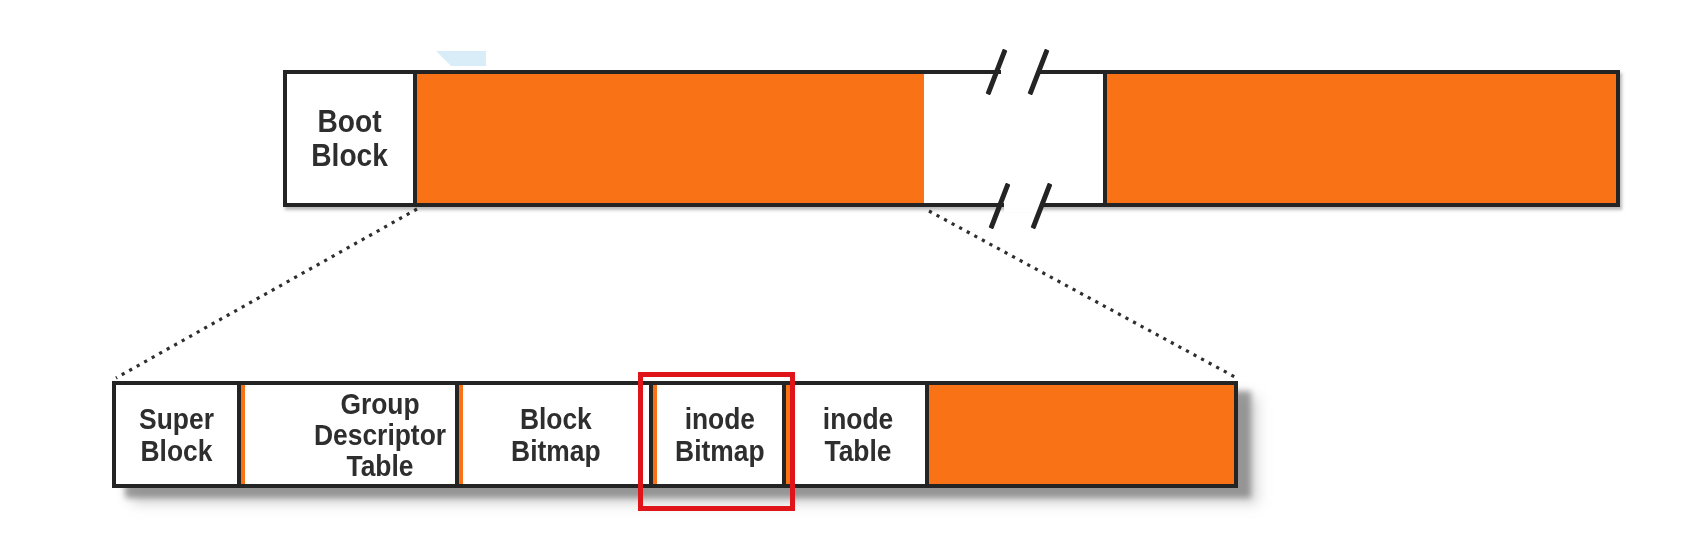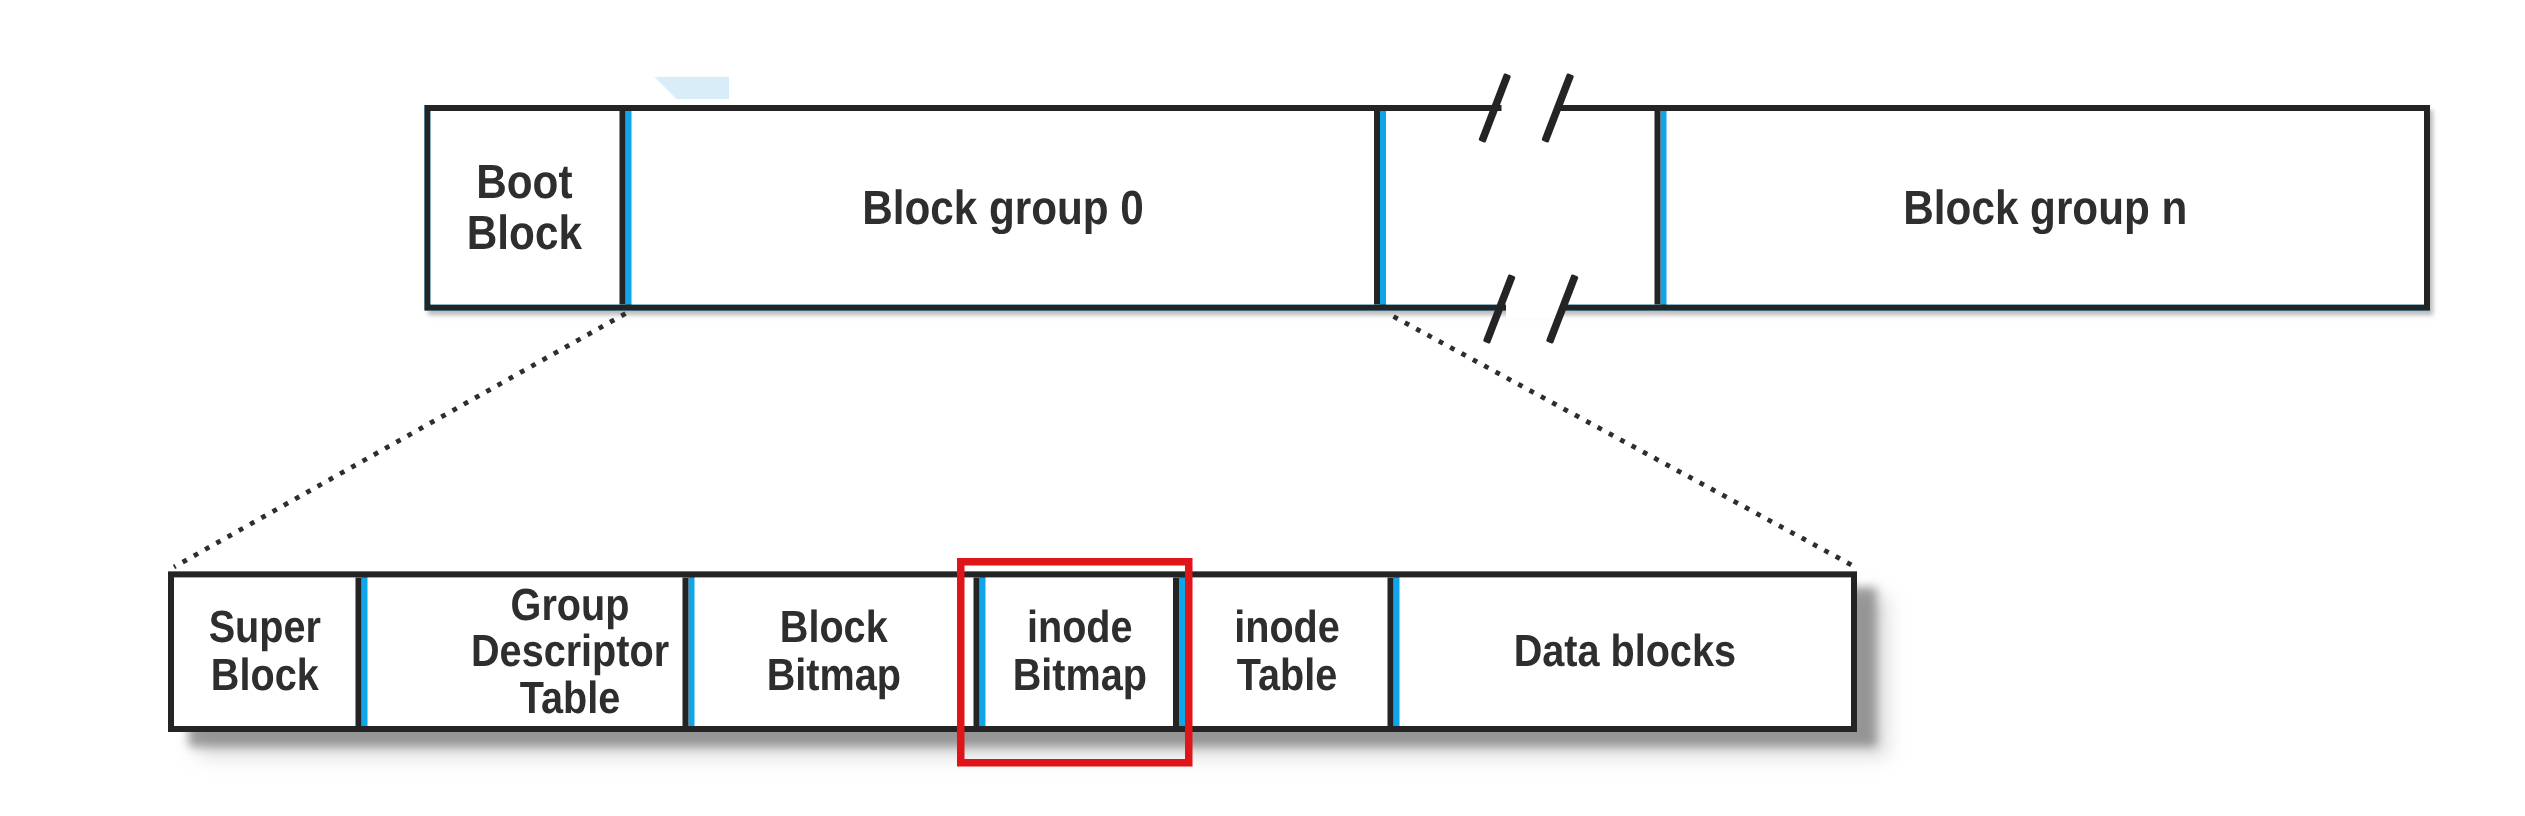--- a/index.html
+++ b/index.html
@@ -13,21 +13,21 @@
   }
   
   .blue-artifact{
     position:absolute;left:436px;top:51px;width:50px;height:15px;
     background:#d9edf8;
     clip-path:polygon(0 0,100% 0,100% 100%,30% 100%);
   }
   
   .bar{
     position:absolute;
-    background:#0ea5e9;
+    background:#f97316;
     border:4px solid #242424;
     box-sizing:border-box;
   }
   #top-bar{
     left:283px;top:70px;width:1337px;height:137px;
     box-shadow:2px 3px 3px rgba(130,130,130,.55);
   }
   #bottom-bar{
     left:112px;top:381px;width:1126px;height:107px;
     box-shadow:13px 10px 6px rgba(125,125,125,.75), 20px 16px 12px rgba(150,150,150,.35);
@@ -92,28 +92,22 @@
 
 <div id="canvas">
 
   <div class="blue-artifact"></div>
 
   <div class="bar" id="top-bar">
     <div class="cell c-boot divider">
       <span class="lbl">Boot
 Block</span>
     </div>
-    <div class="cell c-bg0 divider">
-      <span class="lbl">Block group 0</span>
-    </div>
     <div class="cell c-gap divider">
       <span class="lbl"></span>
-    </div>
-    <div class="cell c-bgn">
-      <span class="lbl">Block group n</span>
     </div>
   </div>
 
   <div class="border-gap gap-top"></div>
   <div class="border-gap gap-bottom"></div>
   <div class="slash sl-t1"></div>
   <div class="slash sl-t2"></div>
   <div class="slash sl-b1"></div>
   <div class="slash sl-b2"></div>
 
@@ -137,20 +131,17 @@
 Bitmap</span>
     </div>
     <div class="cell c-ib divider">
       <span class="lbl">inode
 Bitmap</span>
     </div>
     <div class="cell c-it divider">
       <span class="lbl">inode
 Table</span>
     </div>
-    <div class="cell c-db">
-      <span class="lbl">Data blocks</span>
-    </div>
   </div>
 
   <div id="highlight-box"></div>
 
 </div>
 
 </body></html>

